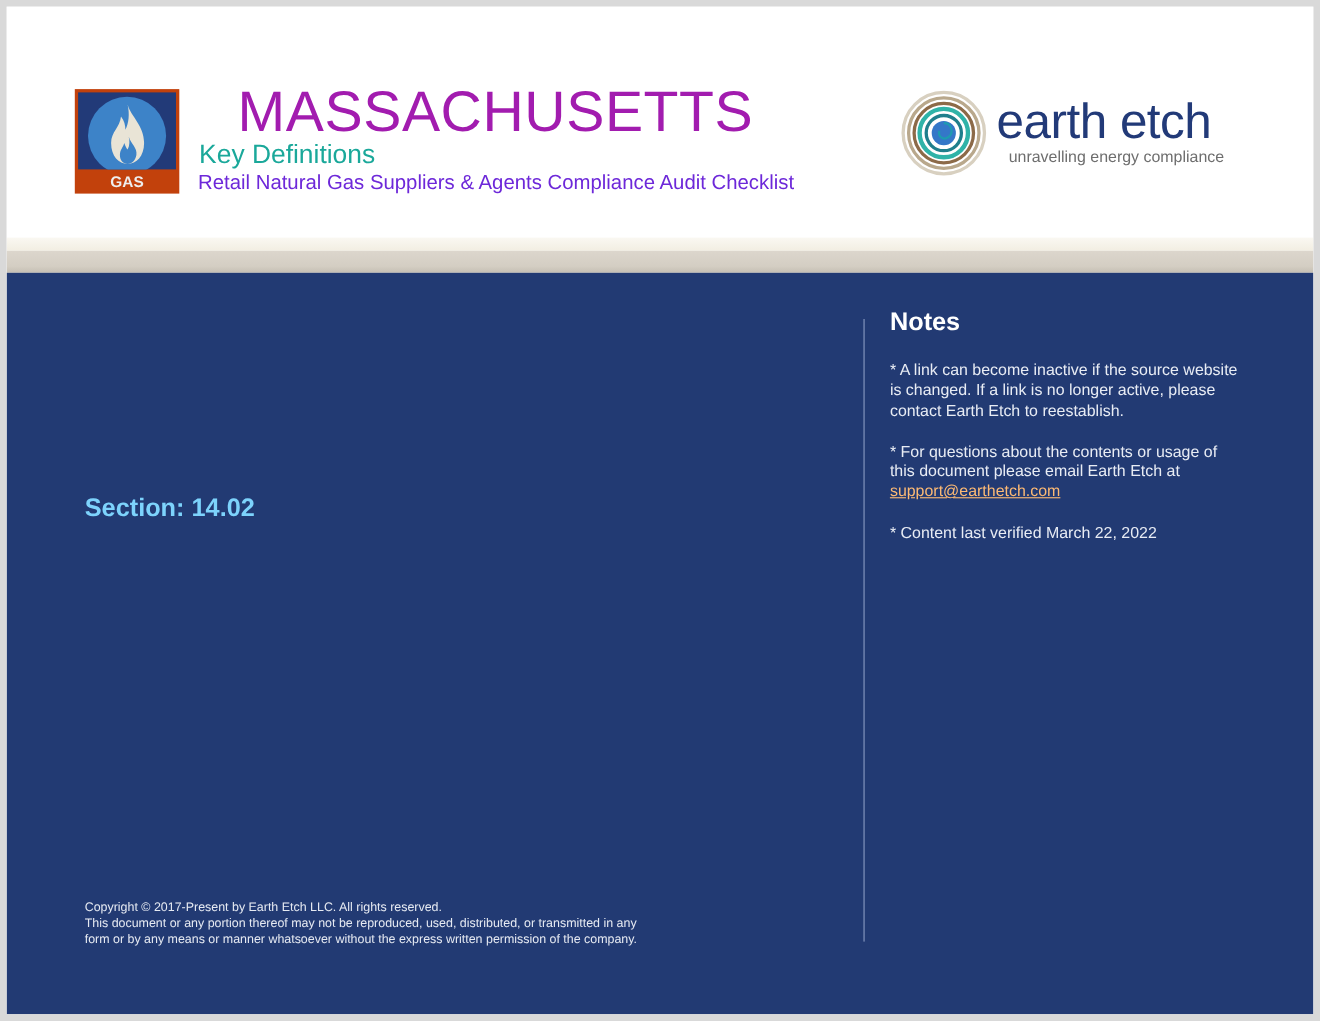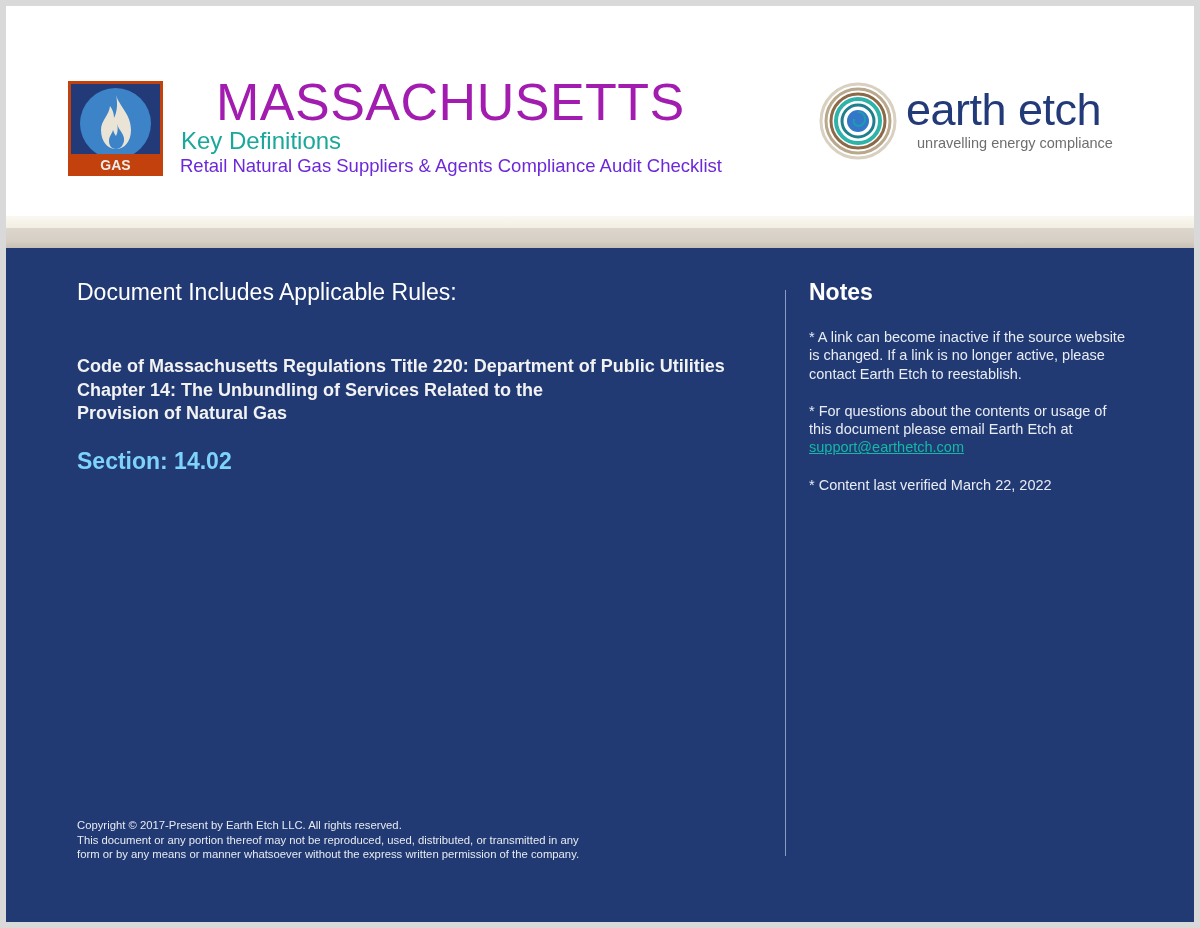--- a/index.html
+++ b/index.html
@@ -22,21 +22,21 @@
   .band-gray { position: absolute; left: 0; top: 222px; width: 1188px; height: 20px; background: linear-gradient(#dcd6cd, #d4cec3 70%, #c5bfb4); }
   .panel { position: absolute; left: 0; top: 242px; width: 1188px; height: 674px; background: #223a73; color: #ffffff; }
   .rules-heading { position: absolute; left: 71px; top: 30px; font-family: "Liberation Sans", sans-serif; font-size: 23px; line-height: 28px; color: #ffffff; }
   .rules-body { position: absolute; left: 71px; top: 107px; width: 700px; font-family: "Liberation Sans", sans-serif; font-weight: bold; font-size: 18px; line-height: 23.5px; color: #f2f2f2; }
   .rules-body div { white-space: nowrap; }
   .section { position: absolute; left: 71px; top: 201px; font-family: "Liberation Sans", sans-serif; font-weight: bold; font-size: 23px; line-height: 24px; color: #7dd3fc; }
   .divider { position: absolute; left: 779px; top: 42px; width: 1px; height: 566px; background: #8a9bc4; }
   .notes-heading { position: absolute; left: 803px; top: 30px; font-family: "Liberation Sans", sans-serif; font-weight: bold; font-size: 23px; line-height: 28px; color: #ffffff; }
   .notes { position: absolute; left: 803px; top: 80px; width: 320px; font-family: "Liberation Sans", sans-serif; font-size: 14.5px; line-height: 18.3px; color: #e8ecf4; }
   .note { margin-bottom: 19px; }
-  .note a { color: #14b8a6; text-decoration: underline; }
+  .note a { color: #fdba74; text-decoration: underline; }
   .copyright { position: absolute; left: 71px; top: 570px; font-family: "Liberation Sans", sans-serif; font-size: 11.3px; line-height: 14.6px; color: #e6eaf2; }
   .copyright div { white-space: nowrap; }
 </style>
 </head>
 <body>
 
 <div class="page">
   <div class="header">
     <div class="gas-logo">
       <div class="inner">
@@ -62,26 +62,20 @@
       <path d="M39 30 C46 30 48 38 44 42 C40 46 33 43 35 37" fill="none" stroke="#1d9bb0" stroke-width="2"></path>
     </svg>
     <div class="ee-name">earth etch</div>
     <div class="ee-tag">unravelling energy compliance</div>
   </div>
 
   <div class="band-cream"></div>
   <div class="band-gray"></div>
 
   <div class="panel">
-    <div class="rules-heading">Document Includes Applicable Rules:</div>
-    <div class="rules-body">
-      <div>Code of Massachusetts Regulations Title 220: Department of Public Utilities</div>
-      <div>Chapter 14: The Unbundling of Services Related to the</div>
-      <div>Provision of Natural Gas</div>
-    </div>
     <div class="section">Section: 14.02</div>
 
     <div class="divider"></div>
 
     <div class="notes-heading">Notes</div>
     <div class="notes">
       <div class="note">* A link can become inactive if the source website is changed.  If a link is no longer active, please contact Earth Etch to reestablish.</div>
       <div class="note">
         <span>* For questions about the contents or usage of this document please email Earth Etch at</span><br>
         <a>support@earthetch.com</a>

